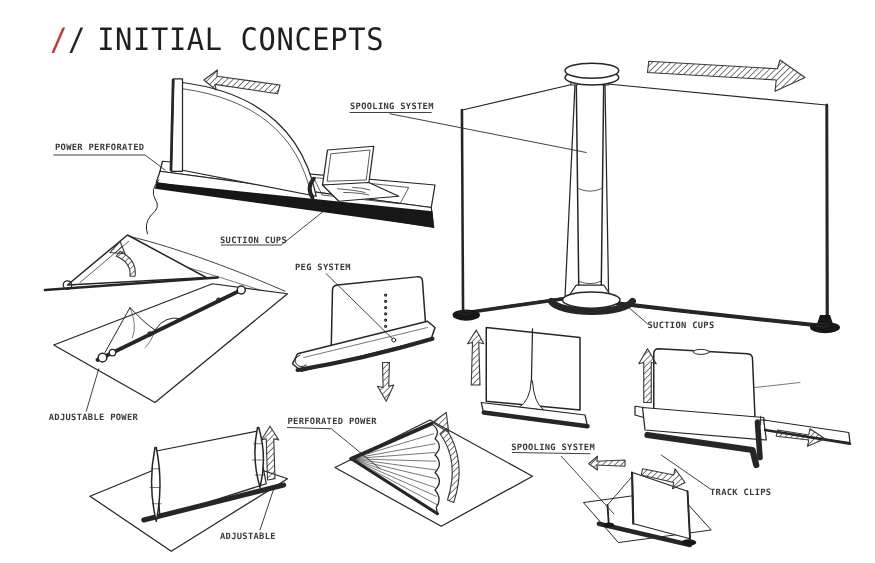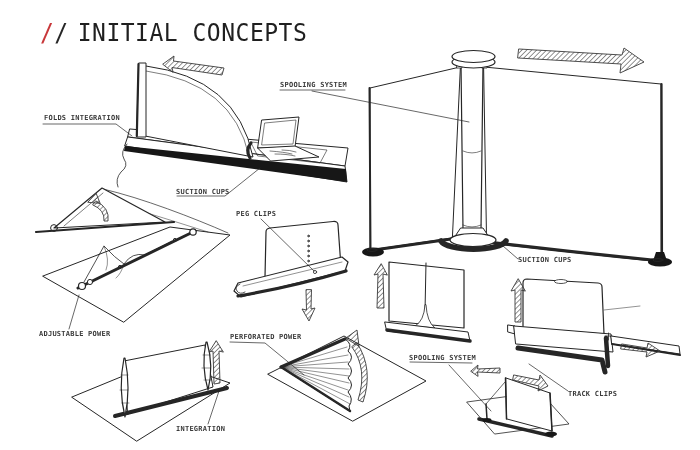--- a/index.html
+++ b/index.html
@@ -184,24 +184,24 @@
       <path d="M506,259 L491,246"></path>
       <path d="M398,362 L460,363 M437,365 L479,411"></path>
       <path d="M556,391 L517,364"></path>
     </g>
   </svg>
 
   <div id="page-title">
     <span class="slash-red">/</span><span class="slash-black">/</span><span class="title-text">INITIAL CONCEPTS</span>
   </div>
 
-  <div class="label" style="left:32px;top:114px">FOLDS INTEGRATION</div>
+  <div class="label" style="left:32px;top:114px">POWER PERFORATED</div>
   <div class="label" style="left:164px;top:188px">SUCTION CUPS</div>
   <div class="label" style="left:268px;top:81px">SPOOLING SYSTEM</div>
-  <div class="label" style="left:224px;top:210px">PEG CLIPS</div>
+  <div class="label" style="left:224px;top:210px">PEG SYSTEM</div>
   <div class="label" style="left:27px;top:330px">ADJUSTABLE POWER</div>
   <div class="label" style="left:218px;top:333px">PERFORATED POWER</div>
-  <div class="label" style="left:164px;top:425px">INTEGRATION</div>
+  <div class="label" style="left:164px;top:425px">ADJUSTABLE</div>
   <div class="label" style="left:506px;top:256px">SUCTION CUPS</div>
   <div class="label" style="left:397px;top:354px">SPOOLING SYSTEM</div>
   <div class="label" style="left:556px;top:390px">TRACK CLIPS</div>
 
 </div>
 
 </body></html>

